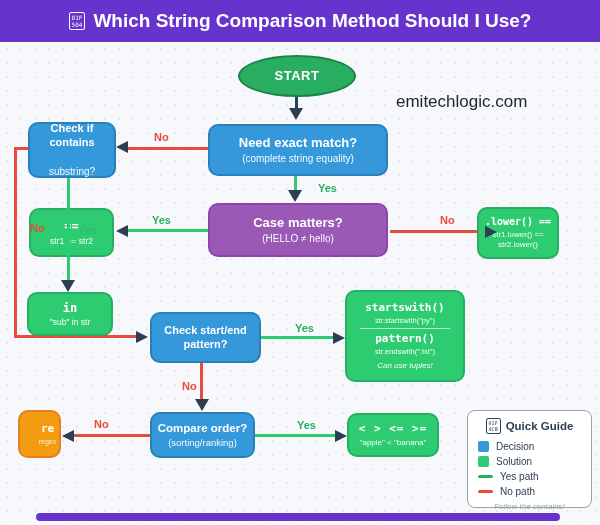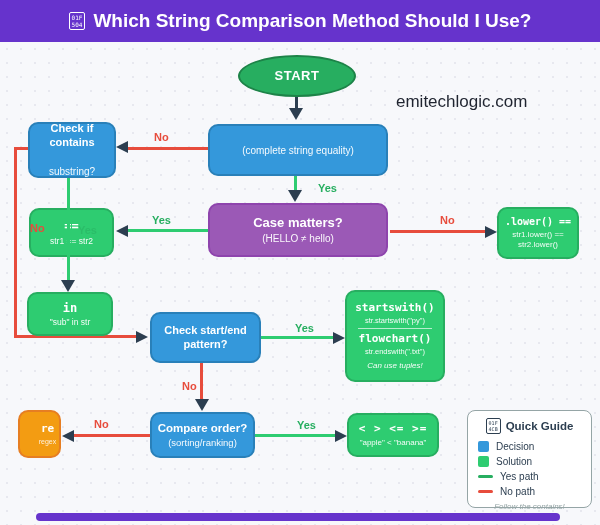--- a/index.html
+++ b/index.html
@@ -100,20 +100,21 @@
   <div class="watermark">emitechlogic.com</div>
 
   <div class="node startO" style="left:238px; top:55px; width:118px; height:42px;">
     <span>START</span>
   </div>
 
   <div class="vline darkL" style="left:295px; top:97px; height:13px;"></div>
   <div class="arr down" style="left:289px; top:108px;"></div>
 
   <div class="node blue" style="left:208px; top:124px; width:180px; height:52px;">
+    <span class="t-main">Need exact match?</span>
     <span class="t-sub">(complete string equality)</span>
   </div>
 
   <div class="hline redL" style="left:128px; top:147px; width:80px;"></div>
   <div class="arr left" style="left:116px; top:141px;"></div>
   <div class="elabel no" style="left:152px; top:131px;">No</div>
 
   <div class="node blue" style="left:28px; top:122px; width:88px; height:56px;">
     <span class="t-main" style="font-size:11px;">Check if</span>
     <span class="t-main" style="font-size:11px;">contains</span>
@@ -135,21 +136,21 @@
 
   <div class="node greenN" style="left:29px; top:208px; width:85px; height:49px;">
     <span class="t-mono" style="font-size:12px;">==</span>
     <span class="t-code" style="font-size:8.5px; margin-top:2px;">str1 == str2</span>
   </div>
 
   <div class="hline redL" style="left:390px; top:230px; width:95px;"></div>
   <div class="arr right" style="left:485px; top:226px;"></div>
   <div class="elabel no" style="left:438px; top:214px;">No</div>
 
-  <div class="node greenN" style="left:497px; top:207px; width:82px; height:52px;">
+  <div class="node greenN" style="left:477px; top:207px; width:82px; height:52px;">
     <span class="t-mono" style="font-size:10px;">.lower() ==</span>
     <span class="t-code" style="margin-top:2px;">str1.lower() ==</span>
     <span class="t-code">str2.lower()</span>
   </div>
 
   <div class="vline greenL over" style="left:67px; top:178px; height:103px;"></div>
   <div class="arr down" style="left:61px; top:280px;"></div>
   <div class="elabel yes nobg faint" style="left:76px; top:224px;">Yes</div>
 
   <div class="node greenN" style="left:27px; top:292px; width:86px; height:44px;">
@@ -165,25 +166,25 @@
 
   <div class="node blue" style="left:150px; top:312px; width:111px; height:51px;">
     <span class="t-main" style="font-size:11px;">Check start/end</span>
     <span class="t-main" style="font-size:11px;">pattern?</span>
   </div>
 
   <div class="hline greenL" style="left:255px; top:336px; width:78px;"></div>
   <div class="arr right" style="left:333px; top:332px;"></div>
   <div class="elabel yes" style="left:293px; top:322px;">Yes</div>
 
-  <div class="node greenN" style="left:345px; top:290px; width:100px; height:92px; justify-content:center;">
+  <div class="node greenN" style="left:345px; top:290px; width:120px; height:92px; justify-content:center;">
     <span class="t-mono" style="font-size:11px;">startswith()</span>
     <span class="t-code" style="font-size:7.5px; margin-top:1px;">str.startswith("py")</span>
     <span class="divider"></span>
-    <span class="t-mono" style="font-size:11px;">flowchart()</span>
+    <span class="t-mono" style="font-size:11px;">pattern()</span>
     <span class="t-code" style="font-size:7.5px; margin-top:1px;">str.endswith(".txt")</span>
     <span class="t-code" style="font-size:8px; font-style:italic; margin-top:5px;">Can use tuples!</span>
   </div>
 
   <div class="vline redL" style="left:200px; top:363px; height:38px;"></div>
   <div class="arr down" style="left:195px; top:399px;"></div>
   <div class="elabel no" style="left:180px; top:380px;">No</div>
 
   <div class="node blue" style="left:150px; top:412px; width:105px; height:46px;">
     <span class="t-main" style="font-size:11.5px;">Compare order?</span>

